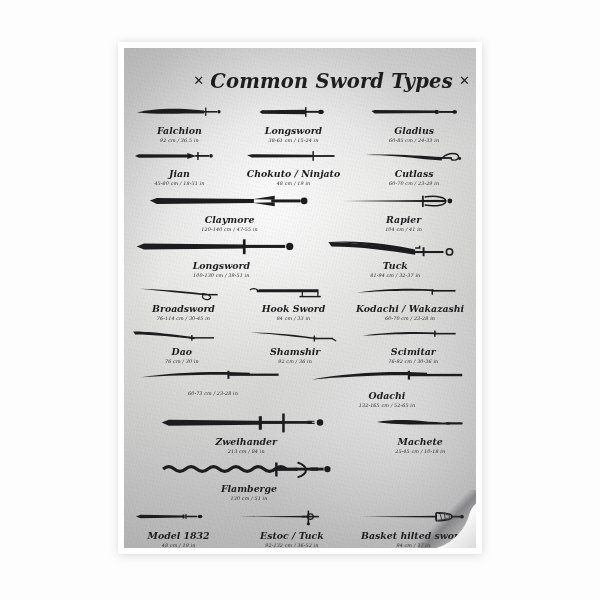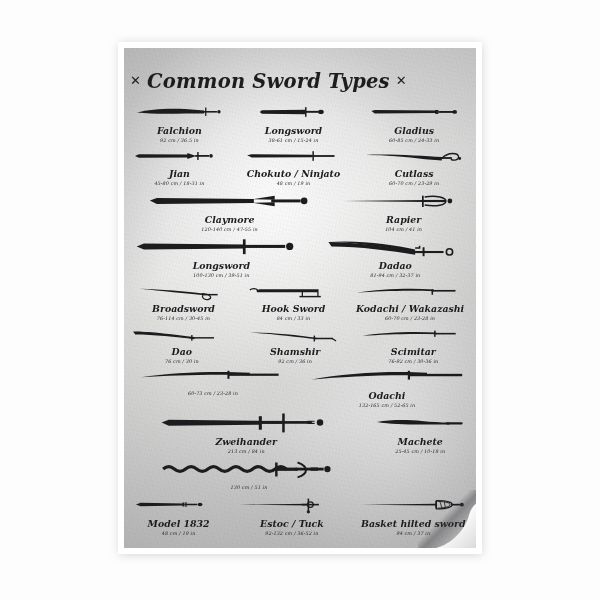--- a/index.html
+++ b/index.html
@@ -67,21 +67,21 @@
     background: radial-gradient(ellipse 82% 72% at 48% 45%, rgba(0,0,0,0) 45%, rgba(40,40,45,0.16) 100%);
   }
   #content {
     position: absolute;
     inset: 0;
     padding: 0 6px;
     box-sizing: border-box;
   }
   
   #title-wrap {
-    text-align: left;
+    text-align: right;
     padding-top: 22px;
   }
   #poster-title {
     display: inline-block;
     font-family: "DejaVu Serif", serif;
     font-style: italic;
     font-weight: bold;
     font-size: 19.5px;
     letter-spacing: 0.2px;
     color: #1d1d1f;
@@ -320,21 +320,21 @@
                     <g fill="#1c1c1e" stroke="#1c1c1e">
                       <path d="M10 9 C48 9 92 17 126 24 L126 19 C96 12 50 6 10 9 Z" stroke-width="0"></path>
                       <path d="M10 9 L14 15 C52 15 94 21 126 26 L126 23 C92 16 48 9 10 9 Z" stroke-width="0"></path>
                       <rect x="124" y="21" width="40" height="2.8" stroke-width="0"></rect>
                       <rect x="136" y="16" width="2.6" height="12" stroke-width="0"></rect>
                       <circle cx="172" cy="22.2" r="4.2" fill="none" stroke-width="2.2"></circle>
                       <path d="M126 17 L132 17 L132 14" fill="none" stroke-width="2"></path>
                     </g>
                   </svg>
                 </div>
-                <div class="sword-name">Dadao</div>
+                <div class="sword-name">Tuck</div>
                 <div class="sword-size">81-94 cm / 32-37 in</div>
               </div>
             </div>
             <div class="row">
               <div class="cell" style="width: 33%;">
                 <div class="art" style="height: 23px;">
                   <svg viewBox="0 0 200 30" preserveAspectRatio="xMidYMid meet">
                     <g fill="#1c1c1e" stroke="#1c1c1e">
                       <path d="M18 10 C58 11 106 15 138 19 L138 22 C106 19 58 14 18 10 Z" stroke-width="0"></path>
                       <path d="M134 19 C150 19 156 28 146 30 C138 31 134 26 136 22" fill="none" stroke-width="2.4"></path>
@@ -482,20 +482,21 @@
                       <path d="M8 15 q6 -5 12 0 q6 5 12 0 q6 -5 12 0 q6 5 12 0 q6 -5 12 0 q6 5 12 0 q6 -5 12 0 q6 5 12 0 q6 -5 12 0 q6 5 12 0 q6 -5 12 0" fill="none" stroke-width="3.4"></path>
                       <rect x="128" y="8" width="2.6" height="15" stroke-width="0"></rect>
                       <path d="M128 13.5 L152 13.5 L152 17 L128 17 Z" stroke-width="0"></path>
                       <rect x="150" y="13.6" width="30" height="3" stroke-width="0"></rect>
                       <path d="M152 8 C164 12 164 20 152 24" fill="none" stroke-width="2.2"></path>
                       <path d="M166 14 L174 14 M166 16.4 L174 16.4" stroke-width="1.2"></path>
                       <circle cx="184" cy="15.1" r="3.4" stroke-width="0"></circle>
                     </g>
                   </svg>
                 </div>
+                <div class="sword-name">Flamberge</div>
                 <div class="sword-size">130 cm / 51 in</div>
               </div>
             </div>
             <div class="row">
               <div class="cell" style="width: 30%;">
                 <div class="art" style="height: 27px;">
                   <svg viewBox="0 0 200 30" preserveAspectRatio="xMidYMid meet">
                     <g fill="#1c1c1e" stroke="#1c1c1e">
                       <path d="M12 15 L22 11.6 L110 12.8 L110 17.2 L22 18.4 Z" stroke-width="0"></path>
                       <rect x="108" y="11" width="4" height="8" stroke-width="0"></rect>

